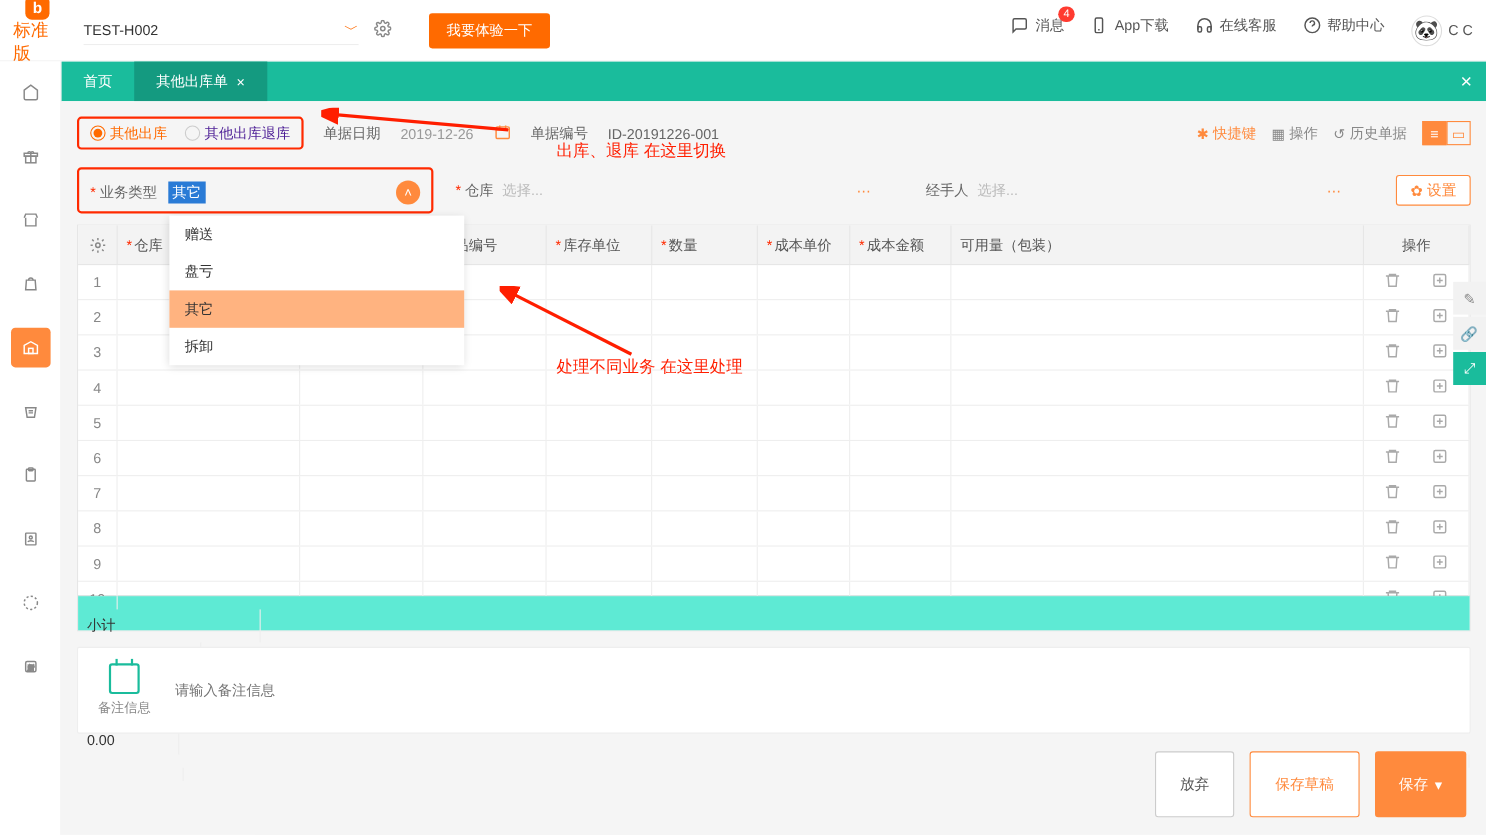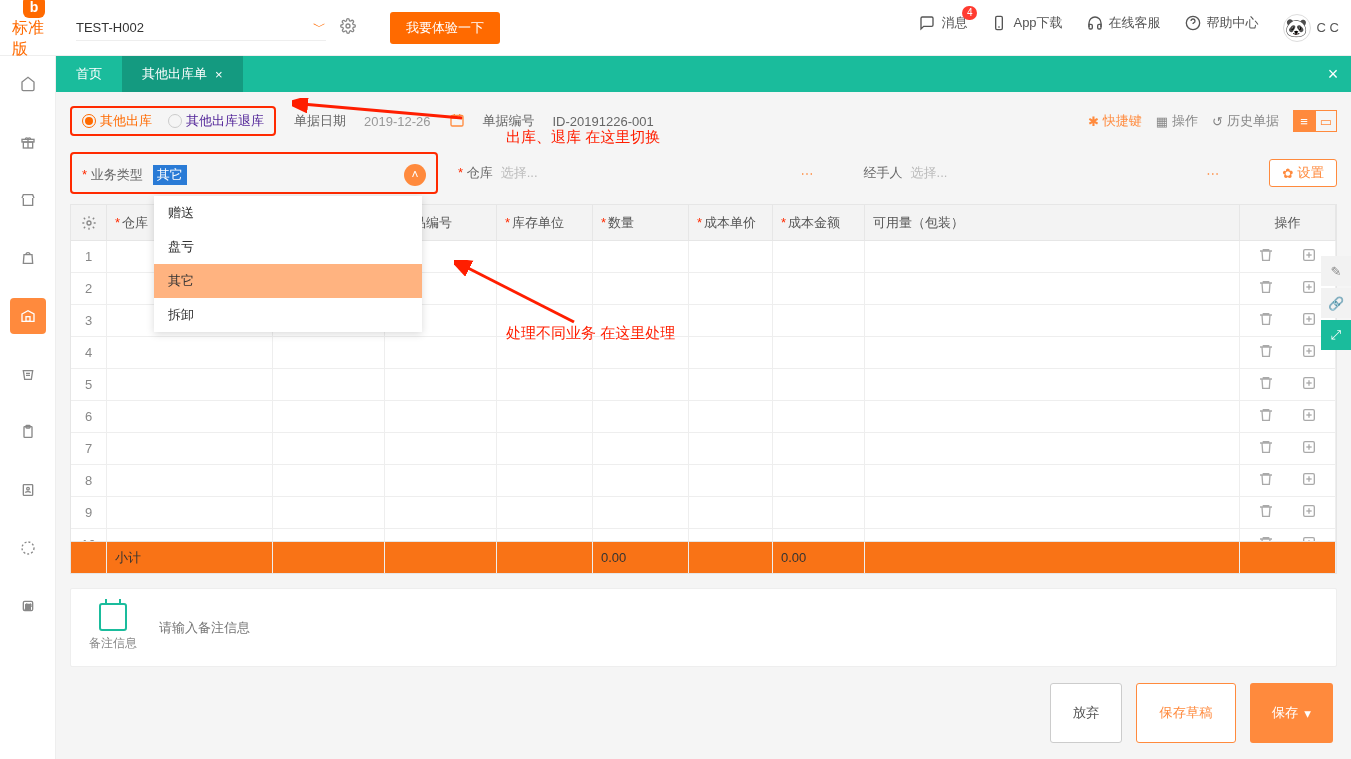--- a/index.html
+++ b/index.html
@@ -53,21 +53,21 @@
   .toolbar-right .gbtn { color:#888; display:flex; align-items:center; gap:4px; cursor:pointer;}
   .view-toggle { display:flex; }
   .view-toggle .vt { width:22px; height:22px; border:1px solid #ff8a3d; display:flex; align-items:center; justify-content:center; color:#ff8a3d; cursor:pointer;}
   .view-toggle .vt.active { background:#ff8a3d; color:#fff;}
 
   
   .anno { position:absolute; color:#ff1e00; font-size:15px; font-weight:500; pointer-events:none; z-index:50;}
   .arrow-svg { position:absolute; pointer-events:none; z-index:49;}
 
   .form-row2 { display:flex; align-items:center; padding: 6px 0 10px 0; gap:20px;}
-  .biz-type-wrap { border: 2px solid #ff2a00; border-radius:4px; padding: 10px 10px 6px 10px; width: 368px; position:relative;}
+  .biz-type-wrap { border: 2px solid #ff2a00; border-radius:4px; padding: 10px 10px 6px 10px; width: 324px; position:relative;}
   .biz-type-row { display:flex; align-items:center; gap:10px;}
   .biz-type-val { background:#2a7bd6; color:#fff; padding:1px 4px; font-size:13px;}
   .biz-type-caret { margin-left:auto; width:22px; height:22px; background:#ff8a3d; border-radius:50%; color:#fff; display:flex; align-items:center; justify-content:center; font-size:12px; cursor:pointer;}
 
   .dropdown { position:absolute; top: 42px; left: 82px; width: 268px; background:#fff; box-shadow: 0 2px 8px rgba(0,0,0,0.15); z-index:40;}
   .dropdown .opt { padding: 8px 14px; cursor:pointer;}
   .dropdown .opt.sel { background:#ffb380;}
 
   .mid-field { flex:1; display:flex; align-items:center; gap:8px;}
   .mid-field .placeholder { color:#bbb;}
@@ -86,21 +86,21 @@
   .col-gear { width:36px; justify-content:center;}
   .col-wh { width:166px;}
   .col-prod { width:112px;}
   .col-pno { width:112px;}
   .col-unit { width:96px;}
   .col-qty { width:96px;}
   .col-cost { width:84px;}
   .col-amt { width:92px;}
   .col-avail { flex:1;}
   .col-op { width:96px; justify-content:center; gap:10px;}
-  .tfoot { display:flex; height:32px; background:#f97316; border-top:1px solid #e6e6e6;}
+  .tfoot { display:flex; height:32px; background:#5eead4; border-top:1px solid #e6e6e6;flex-direction:column;}
   .tfoot .td { color:#333;}
 
   .icon-btn { color:#aaa; cursor:pointer;}
 
   
   .remark-bar { background:#fff; margin-top:14px; padding:14px 18px; display:flex; align-items:center; gap:22px; border:1px solid #eee; border-radius:2px;}
   .remark-icon-wrap { display:flex; flex-direction:column; align-items:center; color:#1abc9c;}
   .remark-icon { width:28px; height:28px; border:2px solid #1abc9c; border-radius:3px; position:relative;}
   .remark-icon::before { content:""; position:absolute; top:-6px; left:4px; right:4px; height:6px; border-left:2px solid #1abc9c; border-right:2px solid #1abc9c;}
   .remark-input { flex:1; border:none; outline:none; color:#999; font-size:13px;}

